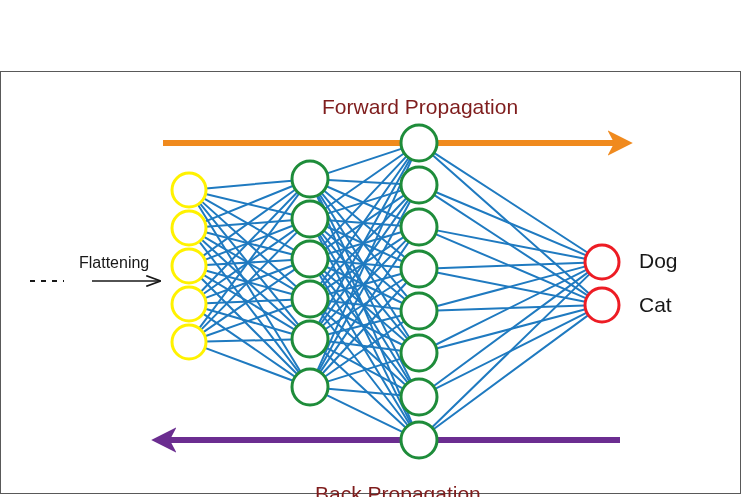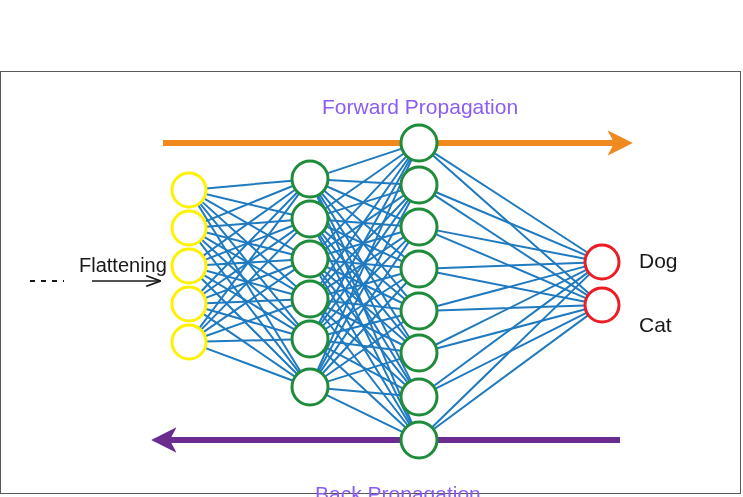--- a/index.html
+++ b/index.html
@@ -31,32 +31,32 @@
     top: 0;
     width: 743px;
     height: 497px;
   }
   .lbl {
     position: absolute;
     white-space: nowrap;
     line-height: 1;
   }
   .lbl-prop {
-    color: #8b5cf6;
+    color: #7f1d1d;
     font-size: 21px;
     font-family: "Liberation Sans", sans-serif;
   }
   .lbl-out {
     color: #181818;
     font-size: 21px;
     font-family: "Liberation Sans", sans-serif;
   }
   .lbl-flat {
     color: #181818;
-    font-size: 20px;
+    font-size: 16px;
     font-family: "Liberation Sans", sans-serif;
   }
 </style>
 </head>
 <body>
 
 <div id="page">
 
   <div id="frame"></div>
 
@@ -263,15 +263,15 @@
   </svg>
 
   <div class="lbl lbl-prop" style="left:322px; top:96px;">Forward Propagation</div>
 
   <div class="lbl lbl-prop" style="left:315px; top:463px;margin-top:20px;">Back Propagation</div>
 
   <div class="lbl lbl-flat" style="left:79px; top:255px;">Flattening</div>
 
   <div class="lbl lbl-out" style="left:639px; top:250px;">Dog</div>
 
-  <div class="lbl lbl-out" style="left:639px; top:294px;margin-top:20px;">Cat</div>
+  <div class="lbl lbl-out" style="left:639px; top:294px;">Cat</div>
 
 </div>
 
 </body></html>

